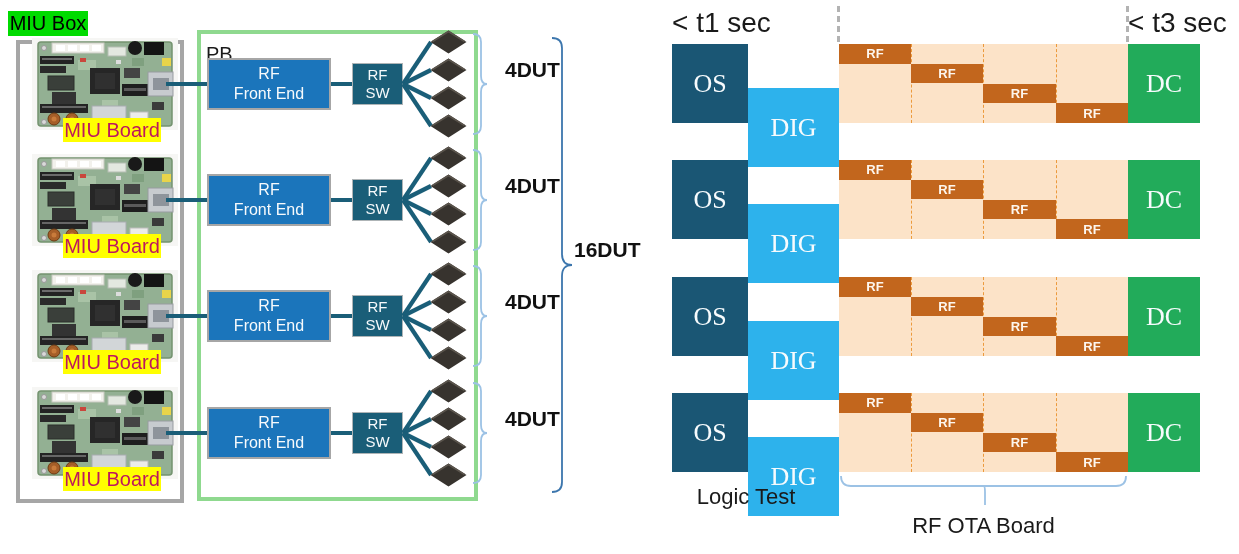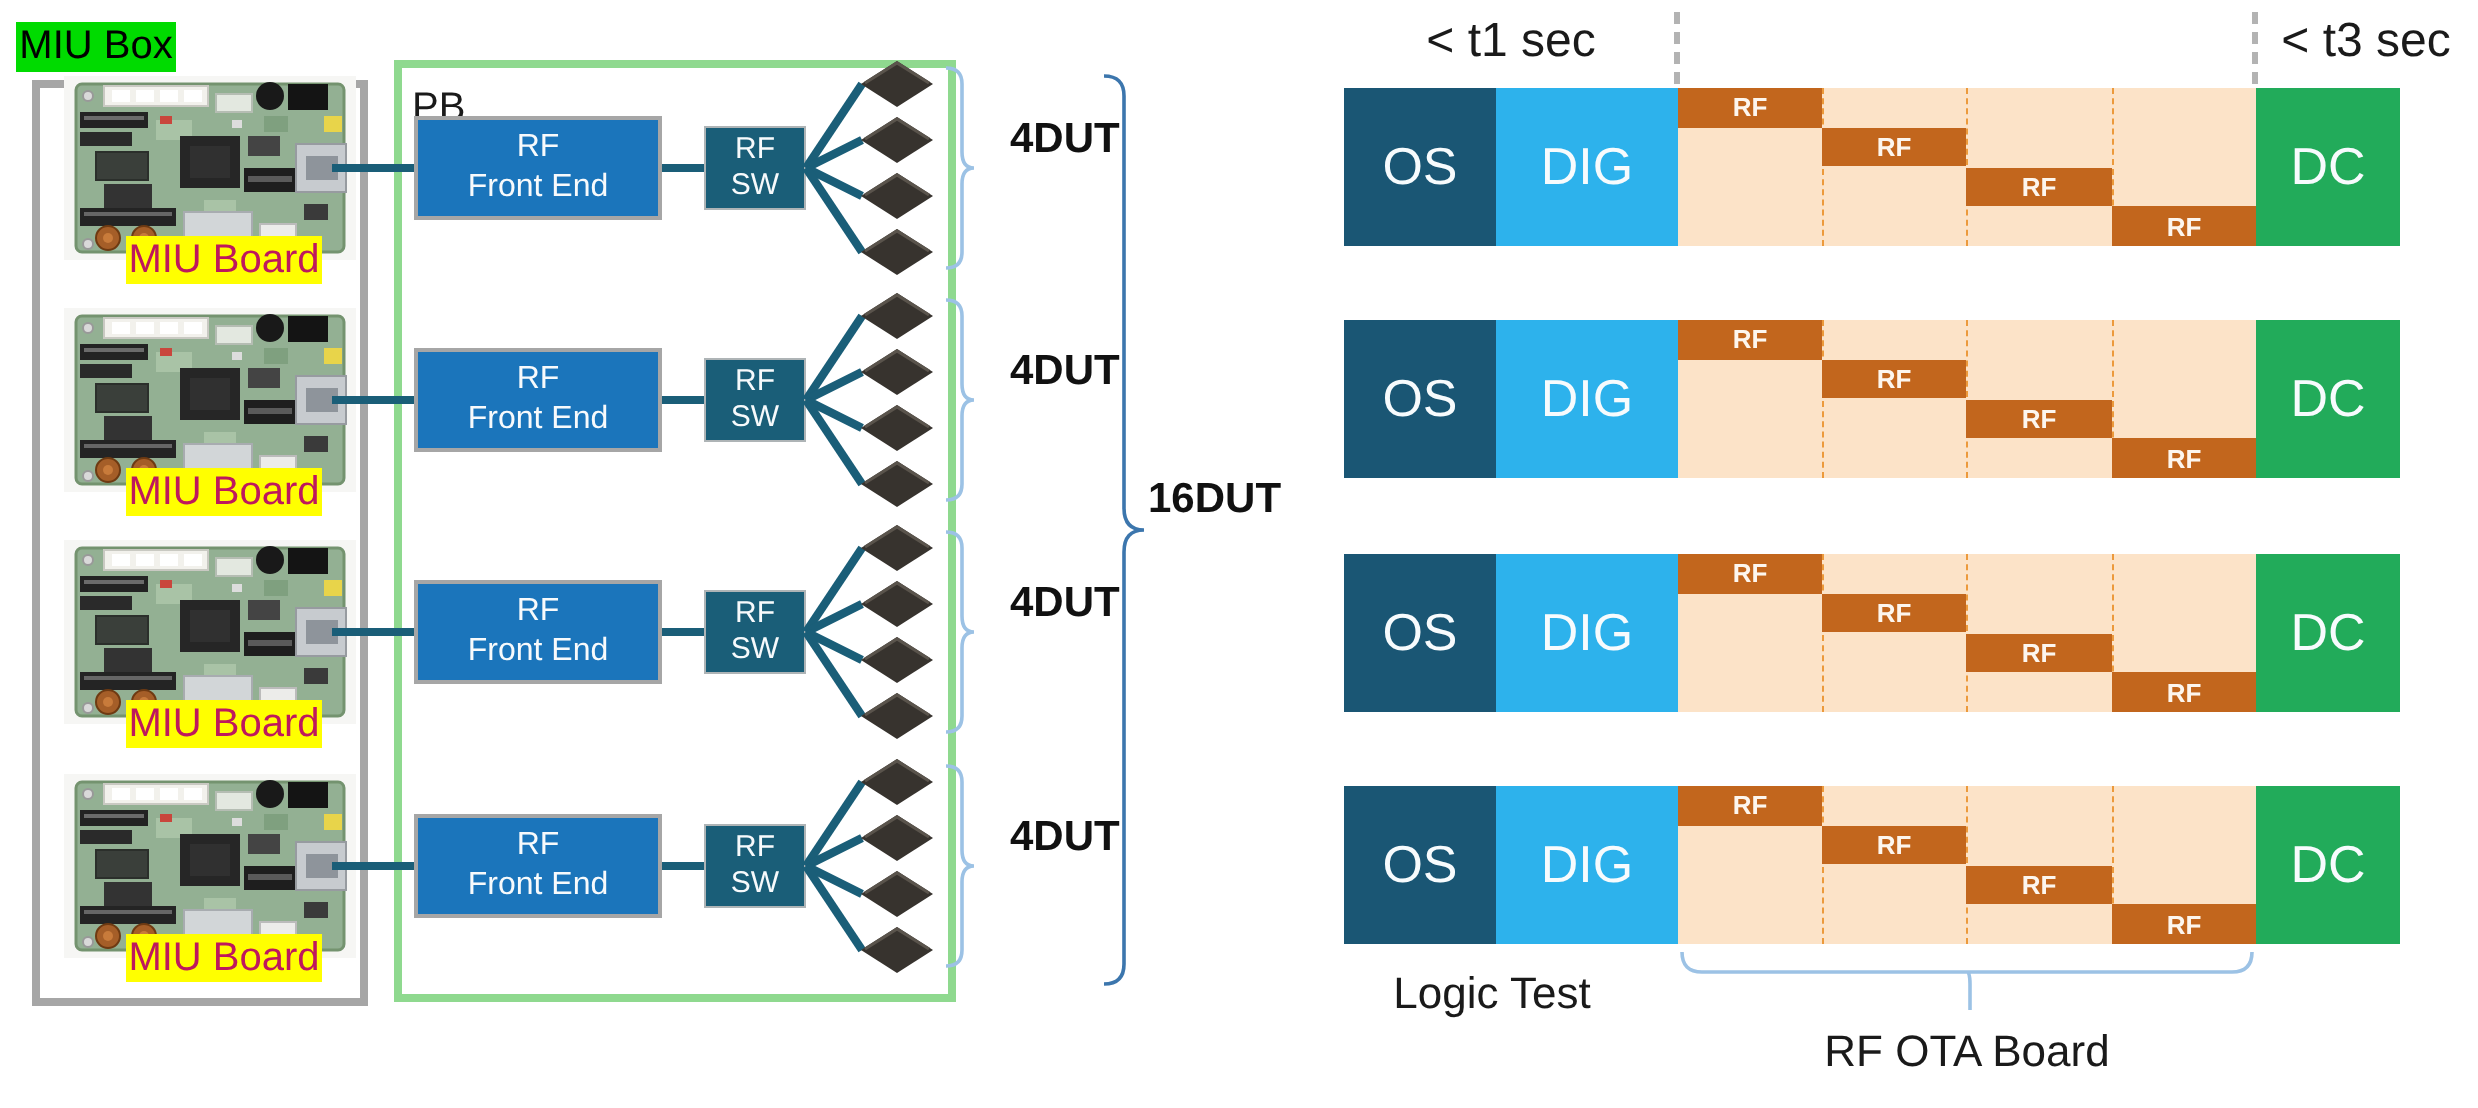--- a/index.html
+++ b/index.html
@@ -27,30 +27,30 @@
   .sw-box{left:352px;top:calc(var(--c) - 21px);width:51px;height:42px;box-sizing:border-box;
     background:#1A5E78;border:1px solid #AEB4B6;color:#F7FAFC;font-size:15px;line-height:18px;
     display:flex;flex-direction:column;align-items:center;justify-content:center;}
   .fan{left:400px;top:calc(var(--c) - 56px);width:70px;height:112px;}
   .sbrace{left:471px;top:calc(var(--c) - 53px);width:18px;height:106px;}
   .dut-label{left:492px;top:calc(var(--c) - 26px);font-size:21px;font-weight:bold;color:#111;margin-left:13px;}
   .big-bracket{left:550px;top:36px;width:26px;height:458px;}
   .total-label{left:574px;top:238px;font-size:21px;font-weight:bold;color:#111;}
 
   
-  .thead{top:7px;font-size:24px;text-align:center;}
+  .thead{top:7px;font-size:28px;text-align:left;}
   .th1{left:672px;width:167px;} .th2{left:839px;width:289px;} .th3{left:1128px;width:110px;}
   .tdash{top:6px;height:36px;width:0;border-left:3px dashed #B3B3B3;}
   .td1{left:837px;} .td2{left:1126px;}
 
   .tr1{--t:44px}.tr2{--t:160px}.tr3{--t:277px}.tr4{--t:393px}
   .seg{position:absolute;top:var(--t);height:79px;display:flex;align-items:center;justify-content:center;
-    color:#F7FBFD;font-size:26px;}
+    color:#F7FBFD;font-size:26px;font-family:Liberation Serif, serif;}
   .seg-os{left:672px;width:76px;background:#1A5674;}
-  .seg-dig{left:748px;width:91px;background:#2DB2EC;}
+  .seg-dig{left:748px;width:91px;background:#2DB2EC;margin-top:44px;}
   .seg-dc{left:1128px;width:72px;background:#22AB5A;}
   .peach{position:absolute;left:839px;top:var(--t);width:289px;height:79px;background:#FCE3C8;}
   .slotline{position:absolute;top:0;bottom:0;width:0;border-left:1.5px dashed #EC9A3C;z-index:1;}
   .sl1{left:72px}.sl2{left:144px}.sl3{left:217px}
   .rfb{position:absolute;background:#C2661D;color:#FDF6EE;font-size:13px;font-weight:bold;
     display:flex;align-items:center;justify-content:center;z-index:2;}
   .rf1{left:0;top:0;width:72px;height:19.8px;}
   .rf2{left:72px;top:19.7px;width:72px;height:19.8px;}
   .rf3{left:144px;top:39.5px;width:73px;height:19.8px;}
   .rf4{left:217px;top:59.2px;width:72px;height:19.8px;}

